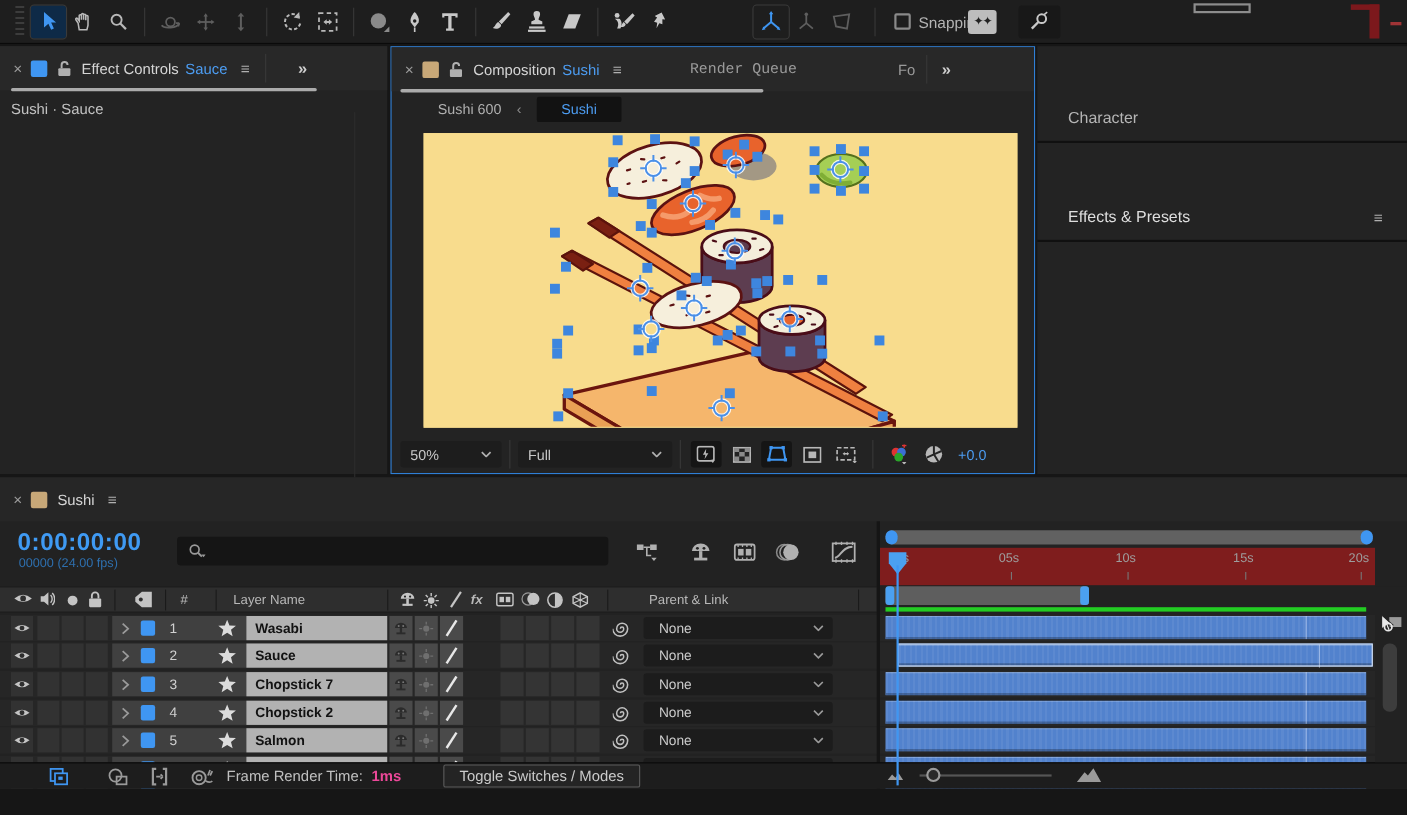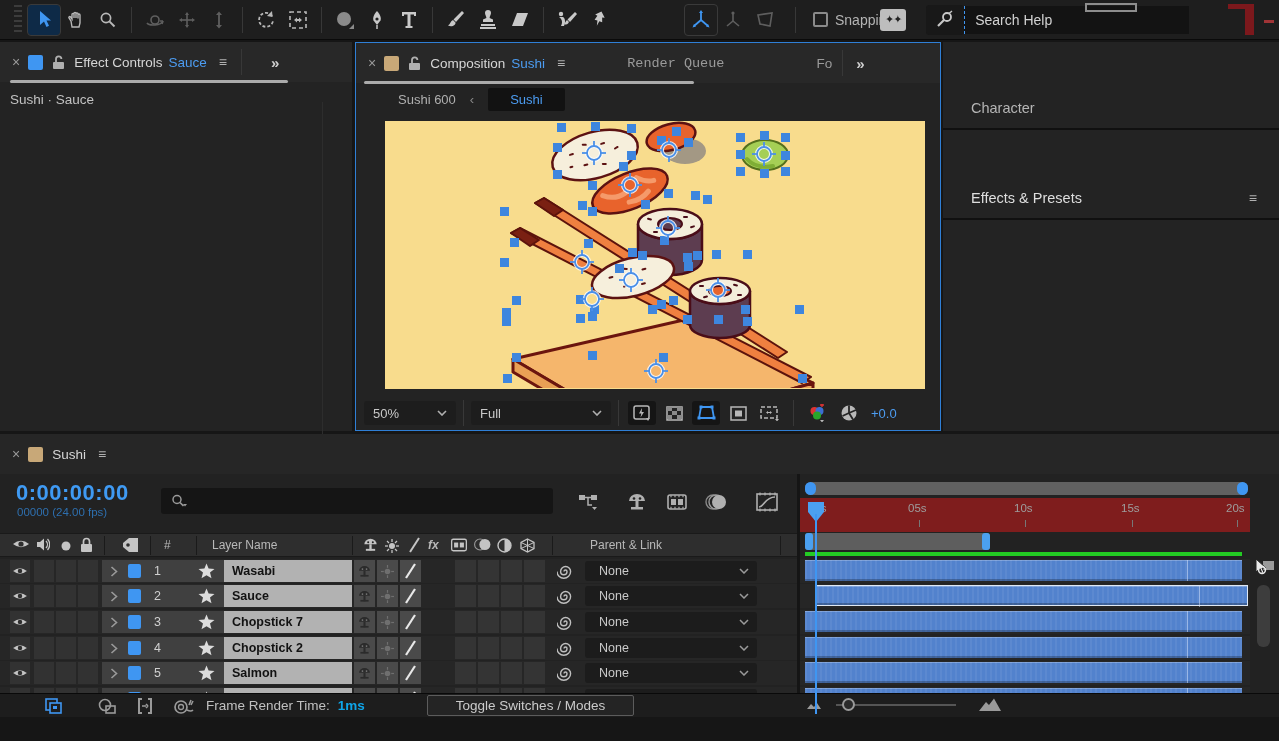--- a/index.html
+++ b/index.html
@@ -89,22 +89,22 @@
   .ec { position:absolute; top:1px; width:21px; height:22px; background:#343434; }
   .pick { position:absolute; left:552px; top:1px; width:26px; height:22px; display:flex; align-items:center; justify-content:center; }
   .pdrop { position:absolute; left:585px; top:2px; width:172px; height:20px; background:#1c1c1c; border-radius:3px; display:flex; align-items:center; justify-content:space-between; padding:0 8px 0 14px; color:#cacaca; font-size:12.5px; }
   .tbar { position:absolute; left:805px; top:1px; width:437px; height:21px; background:#5282cd; background-image:repeating-linear-gradient(90deg, rgba(255,255,255,.06) 0 2px, transparent 2px 5px); box-shadow:inset 0 1px 0 rgba(255,255,255,.25), inset 0 -2px 0 rgba(0,0,0,.25); }
   .tbar .inmark { position:absolute; left:382px; top:0; width:1px; height:21px; background:rgba(225,235,255,.5); }
   .tbar.sel { left:816px; width:432px; border:1px solid #dfe8f4; }
   #rcol { position:absolute; left:1250px; top:99px; width:29px; height:160px; background:#222; z-index:7; }
   #vscroll { position:absolute; left:7px; top:52px; width:13px; height:62px; background:#3d3d3d; border-radius:6px; }
   #tl-bottom { position:absolute; left:0; bottom:0; width:1279px; height:24px; background:#1d1d1d; border-top:1px solid #090909; display:flex; align-items:center; }
   #frt-label { font-size:13.5px; color:#c0c0c0; margin-left:12px; }
-  #frt-val { font-size:13.5px; font-weight:bold; color:#0ea5e9; margin-left:8px; }
-  #toggle-btn { height:21px; border:1px solid #5c5c5c; border-radius:2px; background:#242424; color:#cbcbcb; font-size:13.5px; display:flex; align-items:center; padding:0 28px; margin-left:62px; }
+  #frt-val { font-size:13.5px; font-weight:bold; color:#ec4899; margin-left:8px; }
+  #toggle-btn { height:21px; border:1px solid #5c5c5c; border-radius:2px; background:#242424; color:#cbcbcb; font-size:13.5px; display:flex; align-items:center; padding:0 14px; margin-left:38px; }
   #zoomctl { position:absolute; left:806px; bottom:3px; width:200px; height:18px; display:flex; align-items:center; }
 </style>
 </head>
 <body>
 
 <div id="app">
 
   <div id="toolbar">
     <div id="grip"></div>
     <div class="tool active">
@@ -237,21 +237,20 @@
     <div id="snap-box"></div>
     <span id="snap-label">Snapping</span>
     <div id="snap-opts">✦✦</div>
     <div id="searchtool">
       <svg width="20" height="20" viewBox="0 0 20 20">
           <circle cx="12" cy="7" r="4" fill="none" stroke="#c8c8c8" stroke-width="1.8"></circle>
           <line x1="9" y1="10" x2="3" y2="16" stroke="#c8c8c8" stroke-width="2.2"></line>
           <line x1="14" y1="3.5" x2="17" y2="1" stroke="#c8c8c8" stroke-width="1.4"></line>
         </svg>
     </div>
-    <input id="help-input" value="Search Help" style="">
     <div id="artifact-box"></div>
     <div id="red-bracket"></div>
     <div id="red-dash"></div>
   </div>
 
   <div class="panel" id="fx-panel" style="left:0; top:42px; width:352px; height:389px;">
     <div class="tabstrip">
       <span class="tclose">×</span>
       <span class="tswatch" style="background:#3f96f2;"></span>
       <svg width="13" height="15" viewBox="0 0 13 15" style="margin-right:9px;">

